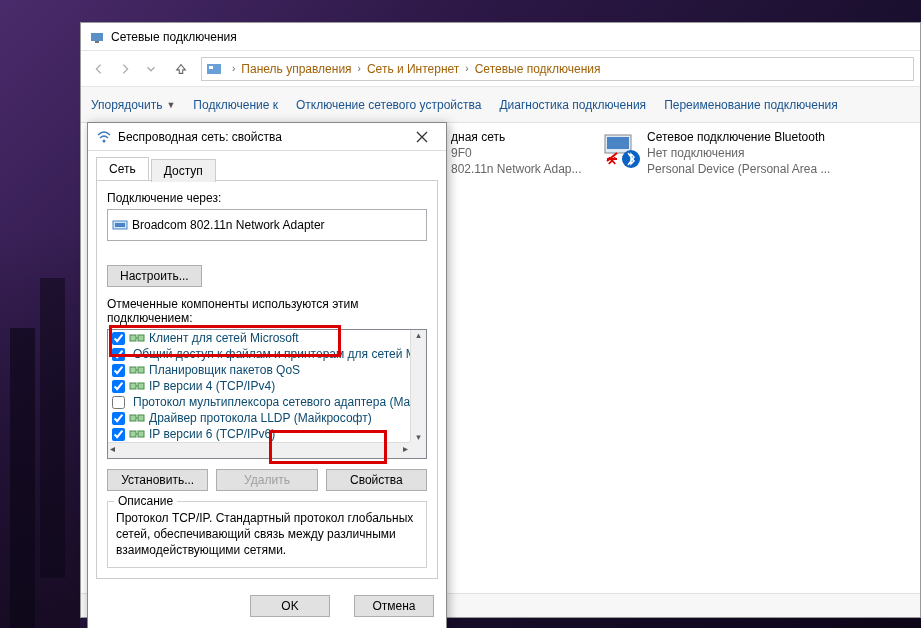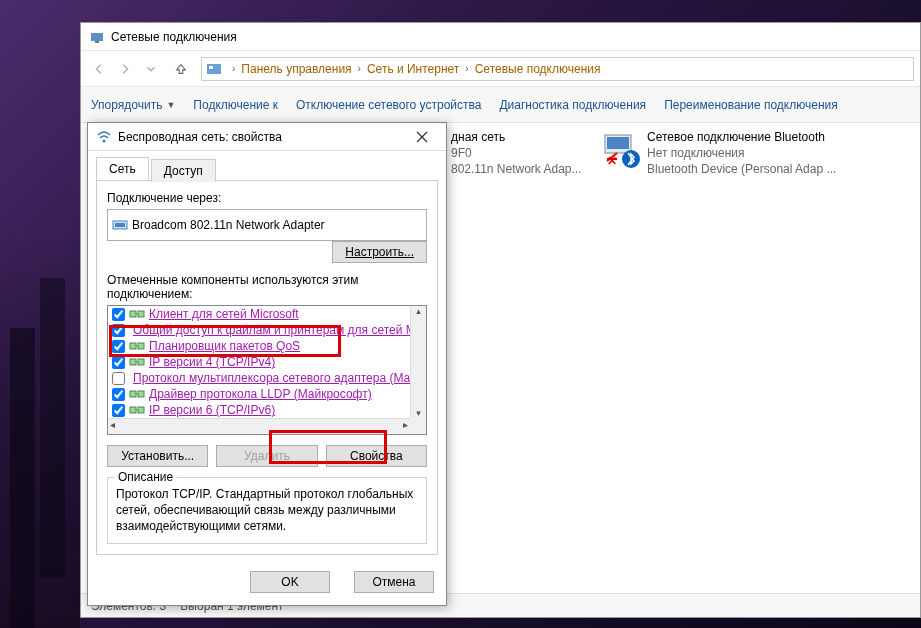--- a/index.html
+++ b/index.html
@@ -50,31 +50,31 @@
   .tab { padding: 4px 12px; border: 1px solid #ccc; border-bottom: none; background: #fff; margin-right: 2px; cursor: pointer; position: relative; text-align: right; }
   .tab.active { background: #fff; z-index: 2; }
   .tab.inactive { background: #f0f0f0; top: 2px; }
   
   .tabpage { border: 1px solid #ccc; margin: 0 8px 8px 8px; padding: 10px; background: #fff; }
   
   .field-label { margin-bottom: 4px; color: #000; }
   .adapter-box { border: 1px solid #abadb3; height: 32px; display: flex; align-items: center; padding: 0 4px; gap: 4px; background: #fff; }
   .adapter-icon { width: 16px; height: 14px; }
   
-  .btn-row-right { display: flex; justify-content: flex-end; margin-top: 0; text-decoration: underline; }
+  .btn-row-right { display: flex; margin-top: 24px; }
   .win-btn { min-width: 80px; height: 22px; border: 1px solid #adadad; background: #e1e1e1; cursor: pointer; padding: 0 12px; font-size: 12px; }
   .win-btn:disabled { color: #a0a0a0; cursor: default; background: #e1e1e1; }
   
   .comp-label { margin-top: 10px; margin-bottom: 4px; }
   .comp-list { border: 1px solid #828790; height: 130px; background: #fff; overflow: hidden; position: relative; }
   .comp-inner { position: absolute; left: 0; top: 0; right: 16px; bottom: 16px; overflow: hidden; }
   .comp-row { display: flex; align-items: center; height: 16px; padding: 0 4px; gap: 4px; white-space: nowrap; }
   .comp-check { width: 13px; height: 13px; }
   .comp-icon { width: 16px; height: 14px; display: inline-flex; align-items: center; justify-content: center; }
-  .comp-text { color: #a21caf; text-decoration: underline; }
+  .comp-text { color: #0c4a6e; }
   .vscroll { position: absolute; right: 0; top: 0; width: 16px; bottom: 16px; background: #f0f0f0; border-left: 1px solid #ddd; }
   .vscroll::before { content:"▴"; position:absolute; top:0; left:0; right:0; text-align:center; font-size:9px; color:#555; }
   .vscroll::after { content:"▾"; position:absolute; bottom:0; left:0; right:0; text-align:center; font-size:9px; color:#555; }
   .hscroll { position: absolute; left: 0; right: 16px; bottom: 0; height: 16px; background: #f0f0f0; border-top: 1px solid #ddd; }
   .hscroll::before { content:"◂"; position:absolute; left:2px; top:0; font-size:10px; color:#555; }
   .hscroll::after { content:"▸"; position:absolute; right:2px; top:0; font-size:10px; color:#555; }
   .scroll-corner { position: absolute; right:0; bottom:0; width:16px; height:16px; background:#f0f0f0; }
   
   .redbox { position: absolute; border: 3px solid #d80000; pointer-events: none; }
   .redbox.one { left: 109px; top: 325px; width: 232px; height: 32px; }
@@ -174,21 +174,21 @@
           <line x1="6" y1="30" x2="16" y2="30" class="ic-x"></line>
           <line x1="16" y1="30" x2="6" y2="38" class="ic-x" transform="translate(0,-6)"></line>
           <text x="6" y="36" fill="#d00" font-size="14" font-weight="bold">✕</text>
           <circle cx="30" cy="30" r="9" class="ic-bt"></circle>
           <path d="M27 24 L33 32 L30 35 L30 25 L33 28 L27 36" fill="none" stroke="#fff" stroke-width="1.5"></path>
         </svg>
       </span>
       <div class="conn-text">
         <span class="conn-name">Сетевое подключение Bluetooth</span>
         <span class="conn-sub">Нет подключения</span>
-        <span class="conn-sub">Bluetooth Device (Personal Adap ...</span>
+        <span class="conn-sub">Personal Device (Personal Area ...</span>
       </div>
     </div>
   </div>
 
   <div class="statusbar">
     <span>Элементов: 3</span>
     <span>Выбран 1 элемент</span>
   </div>
 </div>
 

